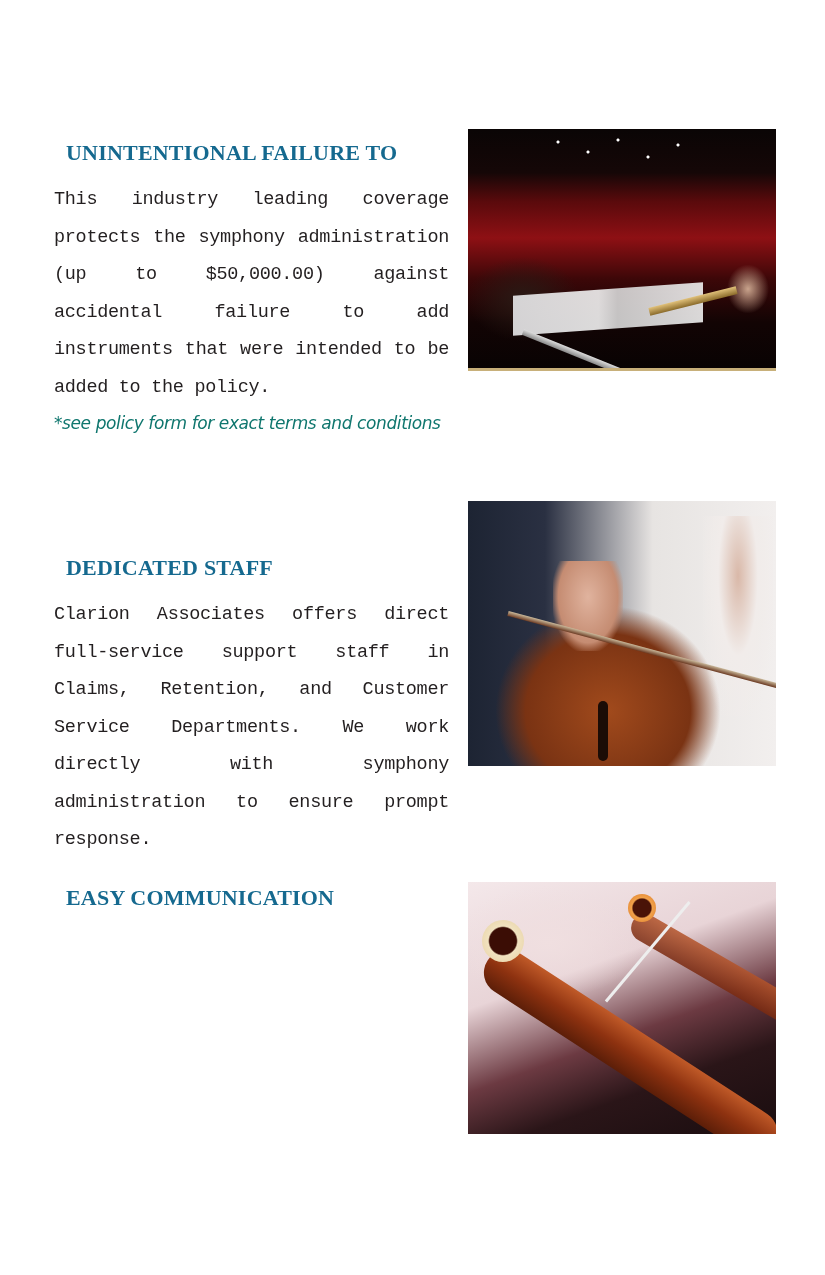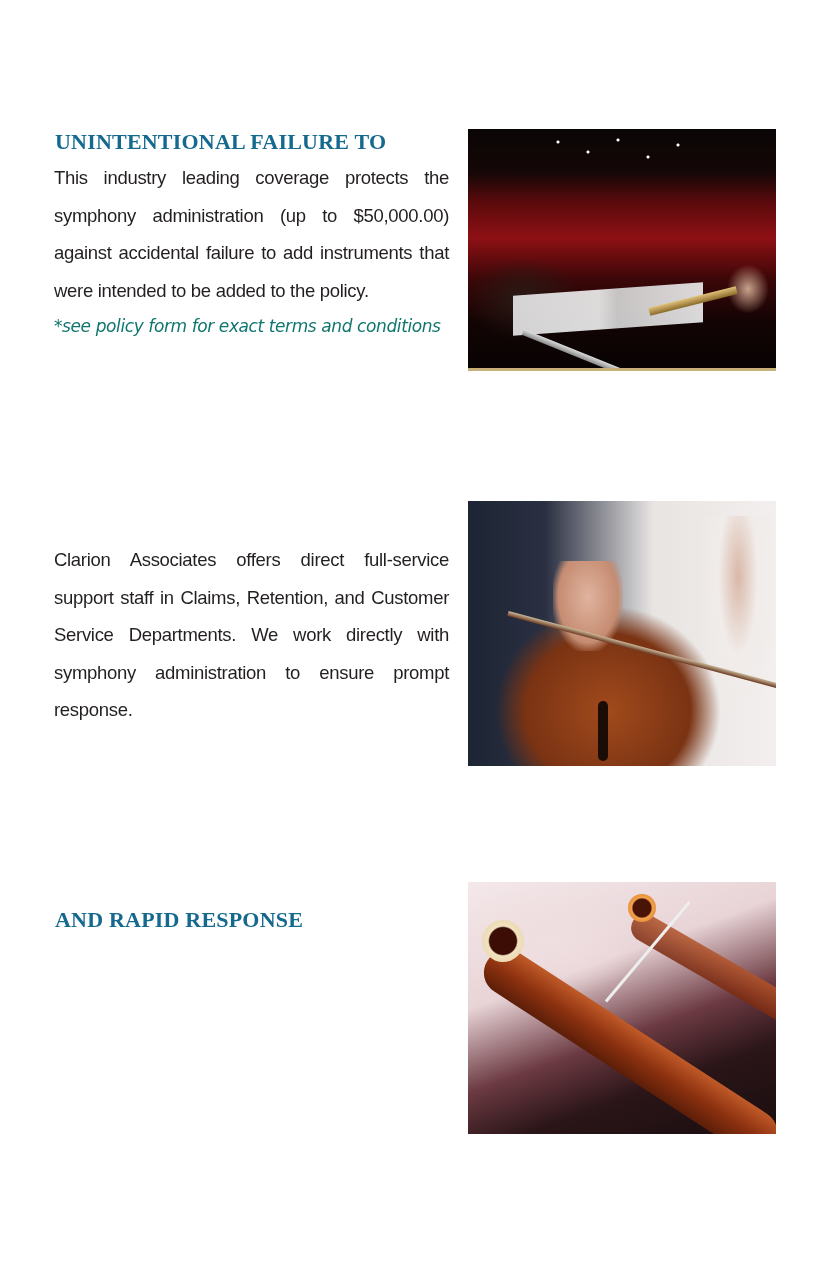--- a/index.html
+++ b/index.html
@@ -6,25 +6,25 @@
   body { width: 825px; height: 1275px; position: relative; overflow: hidden; }
   .section { position: absolute; left: 54px; width: 722px; }
   .text-col { position: absolute; left: 0; top: 0; width: 395px; }
   .heading {
     font-family: "Liberation Serif", "DejaVu Serif", serif;
     font-weight: bold;
     color: #15698f;
     font-size: 22px;
     line-height: 33px;
     letter-spacing: 0.2px;
-    margin: 1px;
+    margin: 12px;
     text-transform: uppercase;
   }
   .body {
-    font-family: Liberation Sans, sans-serif;
+    font-family: Liberation Mono, monospace;
     color: #231f20;
     font-size: 18.5px;
     line-height: 37.5px;
     text-align: justify;
     text-align-last: left;
     margin: 0;
     font-weight: normal;
     letter-spacing: -0.3px;
   }
   .note {
@@ -161,36 +161,36 @@
     <div class="flute"></div>
     <div class="trumpet"></div>
     <div class="gold-bar"></div>
   </div>
 </div>
 
 <div class="section" style="top:506px; height:265px;">
   <div class="text-col">
     <h2 class="heading">
       <br>
+      <span>DEDICATED STAFF</span>
     </h2>
     <p class="body">Clarion Associates offers direct full-service support staff in Claims, Retention, and Customer Service Departments. We work directly with symphony administration to ensure prompt response.</p>
   </div>
   <div class="photo photo-cello" style="top:-5px;">
     <div class="violinist"></div>
     <div class="hand"></div>
     <div class="bow"></div>
     <div class="fhole"></div>
   </div>
 </div>
 
 <div class="section" style="top:869px; height:265px;">
   <div class="text-col">
     <h2 class="heading">
-      <br>
-      <span>AND RAPID RESPONSE</span>
+      <span>EASY COMMUNICATION</span><br>
     </h2>
   </div>
   <div class="photo photo-bassoon" style="top:13px;">
     <div class="tube-back"></div>
     <div class="ring-back"></div>
     <div class="wire"></div>
     <div class="tube-front"></div>
     <div class="ring-front"></div>
   </div>
 </div>

